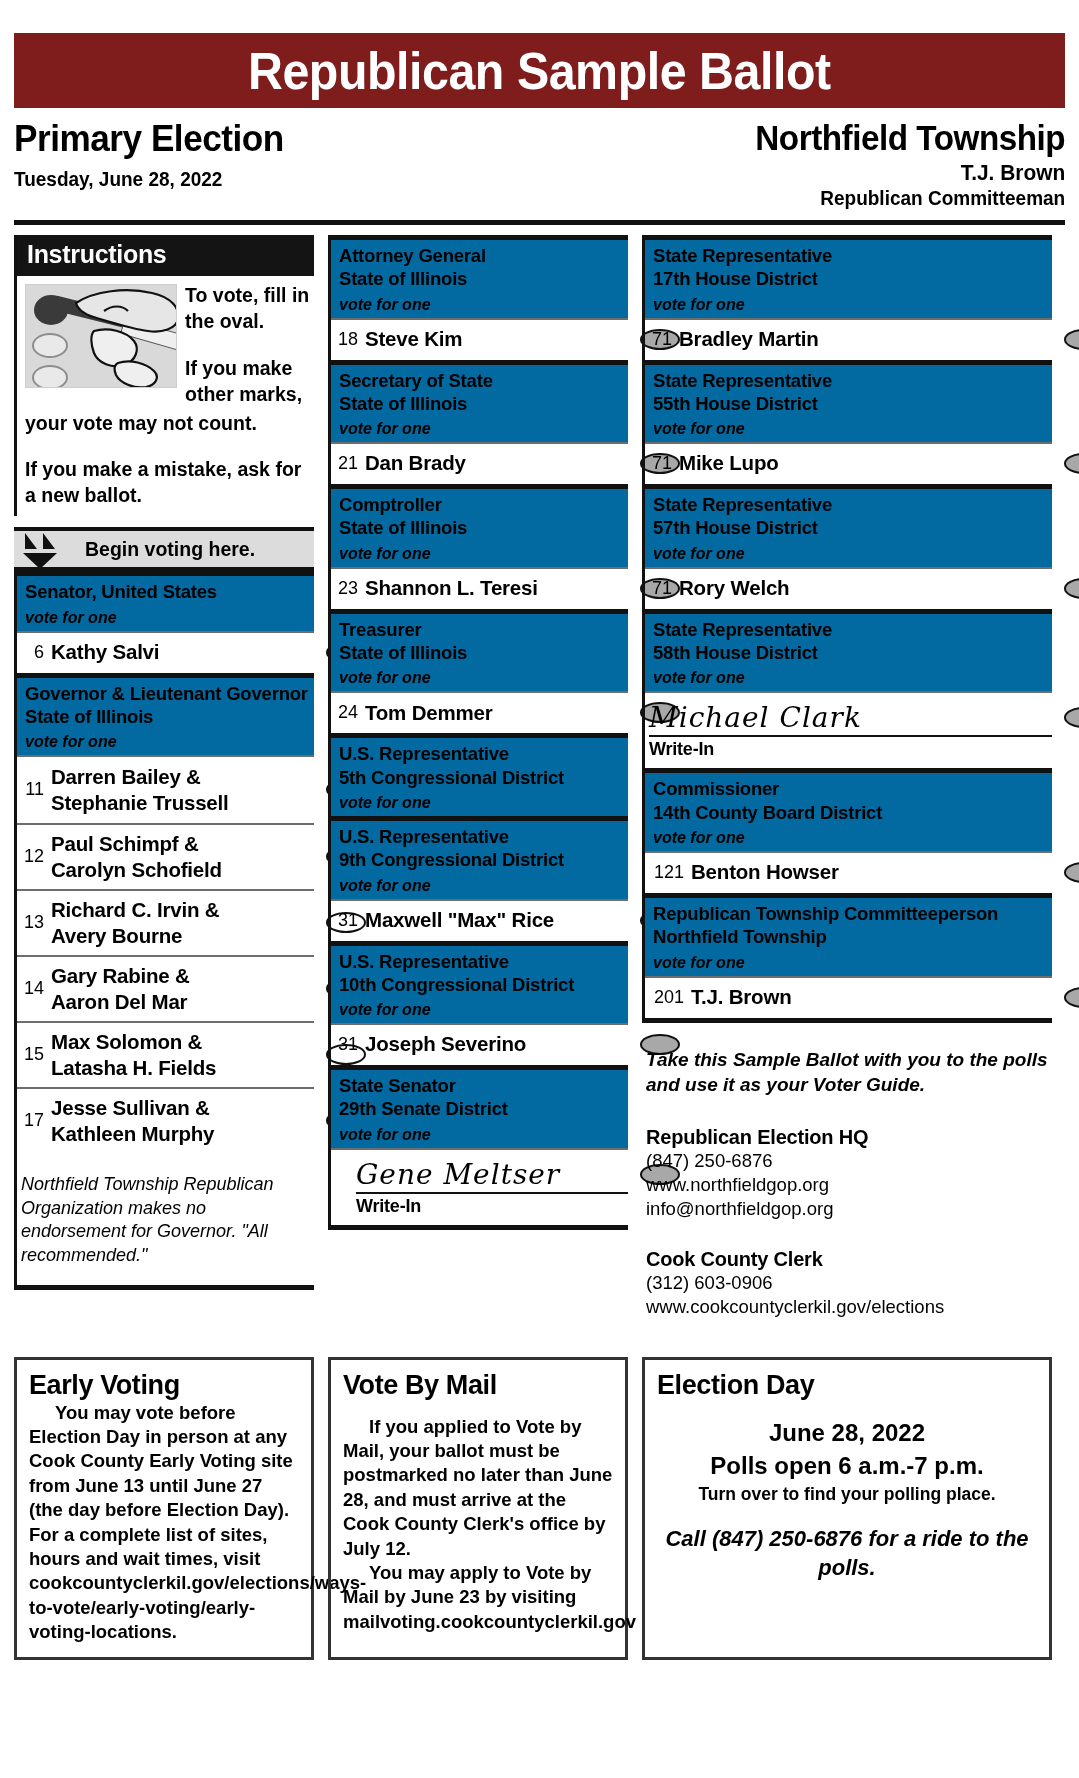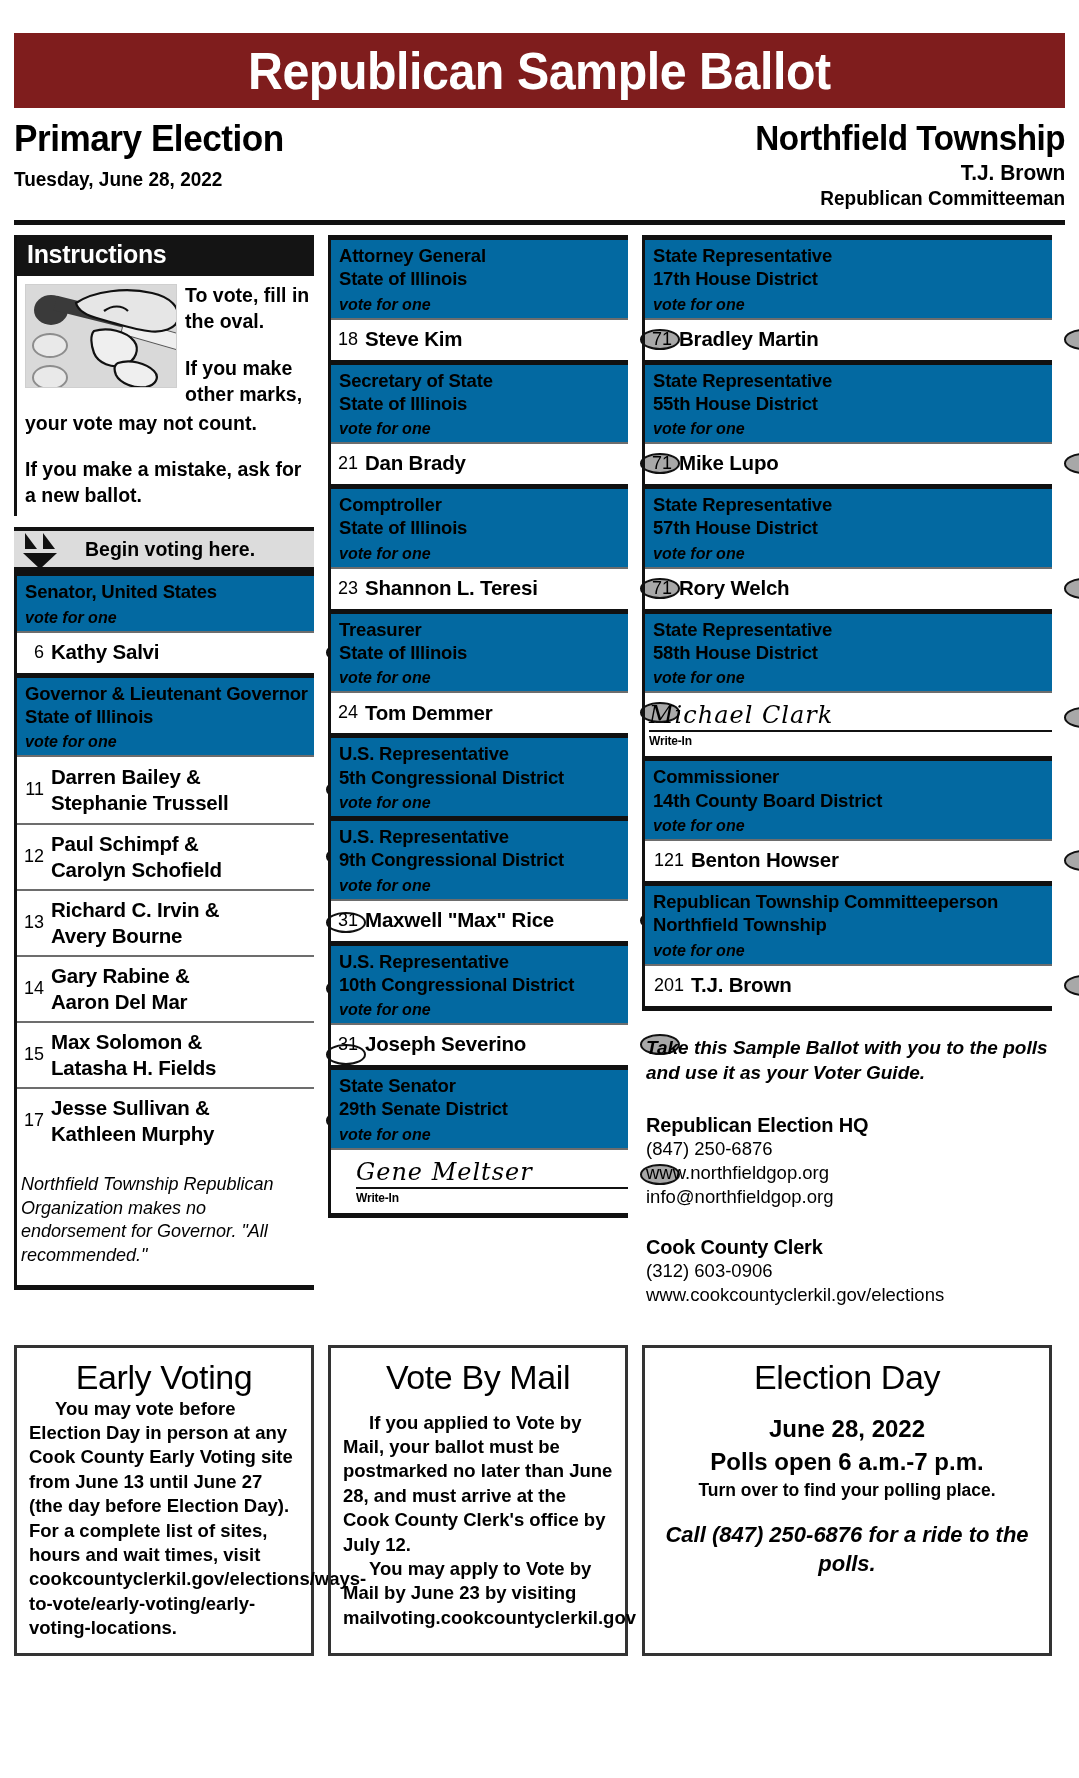--- a/index.html
+++ b/index.html
@@ -152,27 +152,27 @@
   .cand-name { font-size: 20.5px; font-weight: bold; letter-spacing: -0.2px; line-height: 1.2; }
   .cand.two-line { min-height: 66px; }
   .cand.two-line .cand-name { line-height: 1.28; }
   .contest-bottom { border-bottom: 5px solid #111; }
 
   
   .writein { padding: 4px 0 3px 4px; }
   .wi-name {
     font-family: "DejaVu Serif", serif;
     font-style: italic;
-    font-size: 24px;
+    font-size: 28px;
     border-bottom: 2px solid #111;
     padding-bottom: 1px;
     letter-spacing: 1px;
     width: 100%;
   }
-  .wi-label { font-size: 12px; font-weight: bold; margin-top: 2px; letter-spacing: -0.2px; }
+  .wi-label { font-size: 18px; font-weight: bold; margin-top: 2px; letter-spacing: -0.2px; }
 
   
   .oval {
     width: 40px; height: 21px; border-radius: 50%;
     border: 2px solid #111;
     position: absolute;
   }
   .oval.filled { background: #a8a8a8; }
   .oval.empty  { background: #ffffff; }
 
@@ -196,21 +196,21 @@
   .bottom {
     display: flex; gap: 14px; margin-top: 38px; align-items: stretch;
   }
   .bbox {
     border: 3px solid #333;
     padding: 10px 12px 12px 12px;
   }
   .bb1 { width: 300px; }
   .bb2 { width: 300px; }
   .bb3 { width: 410px; }
-  .bb-title { font-size: 34px; font-weight: normal; text-align: center; letter-spacing: -0.4px; }
+  .bb-title { font-size: 27px; font-weight: bold; text-align: left; letter-spacing: -0.4px; }
   .bb-p { font-size: 18.5px; font-weight: bold; line-height: 1.32; }
   .bb-p.indent { text-indent: 26px; }
   .bb3 .c { text-align: center; }
   .bb3 .big { font-size: 24px; font-weight: bold; margin-top: 16px; line-height: 1.3; }
   .bb3 .small { font-size: 17.5px; font-weight: bold; margin-top: 3px; }
   .bb3 .ital { font-size: 22px; font-style: italic; font-weight: bold; margin-top: 20px; line-height: 1.3; }
 </style>
 </head>
 <body>
 

